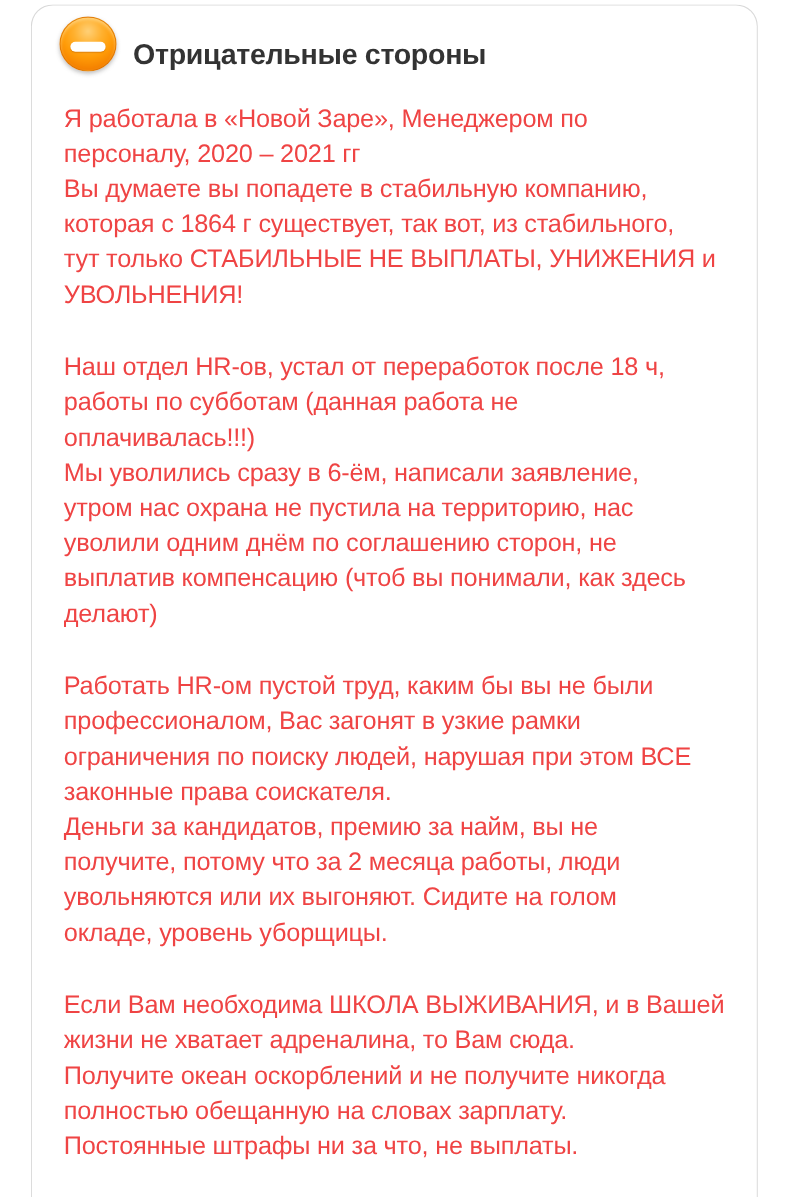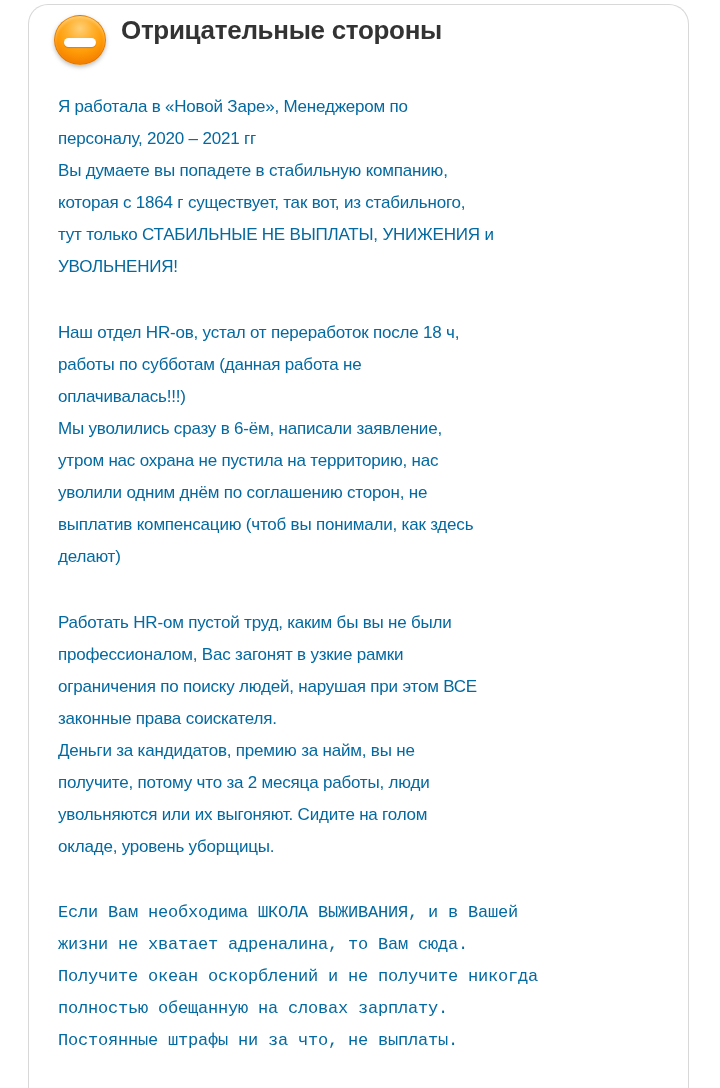--- a/index.html
+++ b/index.html
@@ -13,21 +13,21 @@
     position: absolute;
     left: 28px; top: 4px;
     width: 661px; height: 1100px;
     background: #ffffff;
     border: 1px solid #d8d8d8;
     border-bottom: none;
     border-radius: 20px 20px 0 0;
   }
   .card-header {
     display: flex;
-    align-items: flex-start;
+    align-items: flex-end;
     gap: 15px;
     padding: 10px 25px 0 25px;
   }
   .minus-orb {
     width: 52px; height: 50px;
     border-radius: 50%;
     position: relative;
     flex: 0 0 auto;
     background: radial-gradient(circle at 50% 26%,
       #ffd077 0%, #ffb02e 30%, #ff9b07 55%, #f58200 78%, #e66f00 100%);
@@ -46,30 +46,30 @@
   }
   .card-title {
     font-size: 26px;
     font-weight: 700;
     letter-spacing: -0.3px;
     color: #333333;
   }
   .review-text {
     margin-top: 26px;
     padding: 0 24px 0 29px;
-    font-size: 17px;
+    font-size: 23px;
     line-height: 32px;
     letter-spacing: -0.2px;
-    color: #0369a1;
+    color: #ef4444;
   }
   .review-paragraph {
     white-space: pre;
     margin: 0 0 34px 0;
   }
-  .review-paragraph:last-child { margin-bottom: 0; font-family: Liberation Mono, monospace; }
+  .review-paragraph:last-child { margin-bottom: 0; }
 </style>
 </head>
 <body>
 
 <div class="card">
   <div class="card-header">
     <div class="minus-orb">
       <div class="minus-bar"></div>
     </div>
     <div class="card-title">Отрицательные стороны</div>

